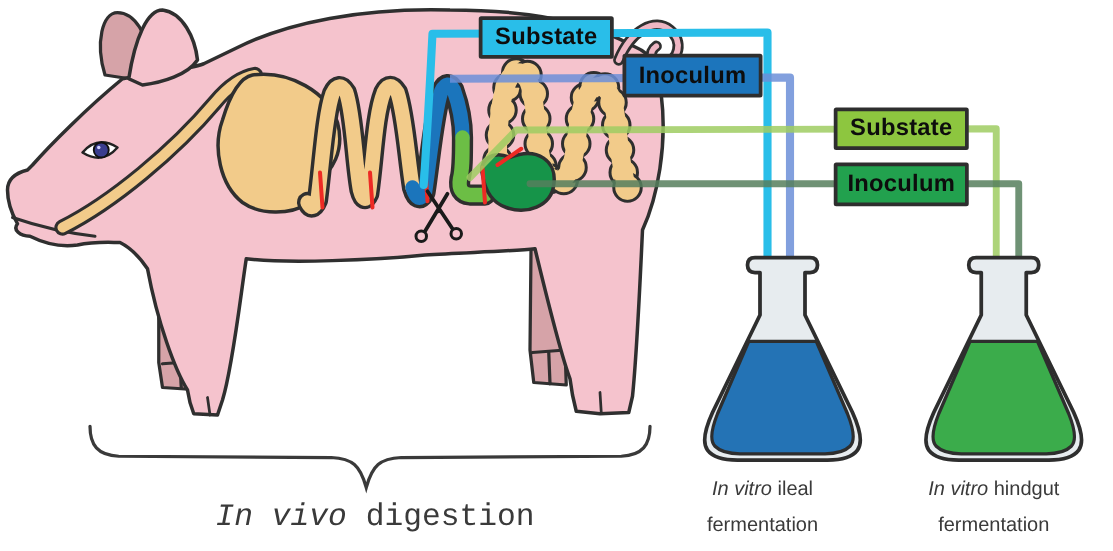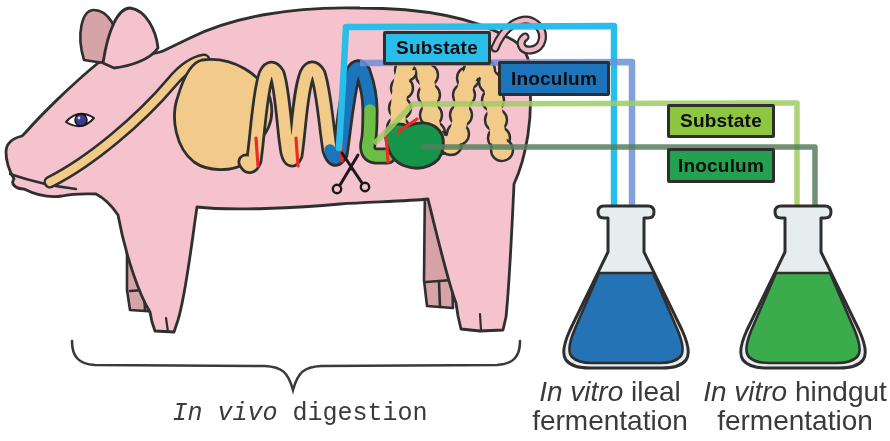--- a/index.html
+++ b/index.html
@@ -1,24 +1,24 @@
 <!DOCTYPE html>
 <html><head>
 <meta charset="utf-8">
 <style>
   html,body{margin:0;padding:0;background:#fff;}
   .stage{position:relative;width:890px;height:441px;background:#fff;overflow:hidden;
          font-family:"Liberation Sans",sans-serif;}
   .stage svg{position:absolute;left:0;top:0;}
   .tag{position:absolute;border:3px solid #2e2e2e;border-radius:2px;
        display:flex;align-items:center;justify-content:center;
-       font-weight:bold;font-size:19px;color:#0d0d0d;letter-spacing:0.2px;box-sizing:border-box;margin-top:18px;}
+       font-weight:bold;font-size:19px;color:#0d0d0d;letter-spacing:0.2px;box-sizing:border-box;}
   .caption{position:absolute;color:#3a3a3a;text-align:center;}
   .cap-big{font-size:25px;font-family:Liberation Mono, monospace;}
-  .cap-flask{font-size:28px;line-height:29px;}
+  .cap-flask{font-size:16px;line-height:29px;}
   .it{font-style:italic;}
 </style>
 </head>
 <body>
 
 <div class="stage">
 
 <svg width="890" height="441" viewBox="0 0 890 441">
 
   <g stroke-linejoin="round" stroke-linecap="round">

